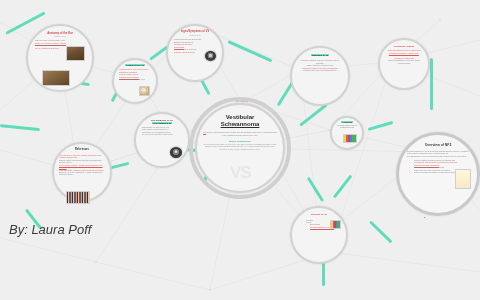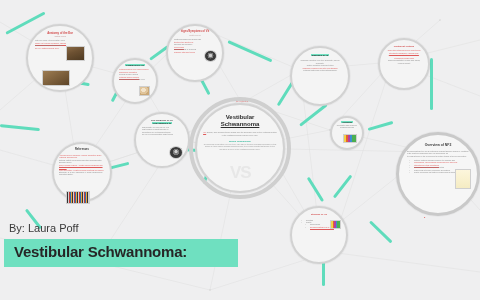--- a/index.html
+++ b/index.html
@@ -58,21 +58,21 @@
      radial-gradient(circle at 50% 45%,#cfcfcf 0 18%,#7d7d7d 19% 38%,#3a3a3a 39% 100%);}
   .img.color{background:
      linear-gradient(90deg,#f0d24a 0 18%,#e8622c 18% 34%,#b63fa0 34% 52%,#3c8fd0 52% 70%,#4caf50 70% 100%);}
   .img.brain{background:
      radial-gradient(ellipse at 40% 40%,#f2e2c8 0 30%,#e0c49a 31% 60%,#caa877 61% 100%);}
   .img.chart{background:linear-gradient(180deg,#fdf6dc,#f5ecc3);}
   .img.bars{background:
      repeating-linear-gradient(90deg,#333 0 1px,#d0d0d0 1px 2px,#c23a3a 2px 3px,#2f6fb0 3px 4px,#e8a33a 4px 5px);}
 
   
-  #byline{position:absolute;left:9px;top:222px;font-size:11px;color:#3a3a3a;}
+  #byline{position:absolute;left:9px;top:222px;font-size:13px;color:#3a3a3a;font-style:italic;}
   #banner{position:absolute;left:4px;top:239px;width:234px;height:28px;background:#6fe0c0;}
   #banner span{position:absolute;left:10px;top:4px;font-size:15px;font-weight:bold;
                color:#262626;letter-spacing:-0.2px;}
 </style>
 </head>
 <body>
 
 <div id="canvas">
 
   <svg class="web" viewBox="0 0 480 300" preserveAspectRatio="none">
@@ -296,17 +296,14 @@
       </div>
       <div class="sub">Bonus Terminology!</div>
       <div class="cbody" style="margin-top:1px;color:#9a9a9a;">an abnormal proliferation of a cell type, can also be termed neoplasm/neoplasia; in this article is it also called Schwannoma/neuroma; it is a tumor sheath that grows on the sheath of a nerve of the vestibulocochlear nerve.</div>
     </div>
   </div>
   <div id="wm">VS</div>
 
   <div id="byline">
     <span>By: Laura Poff</span>
   </div>
-  <div id="banner">
-    <span>Vestibular Schwannoma:</span>
-  </div>
 
 </div>
 
 </body></html>

